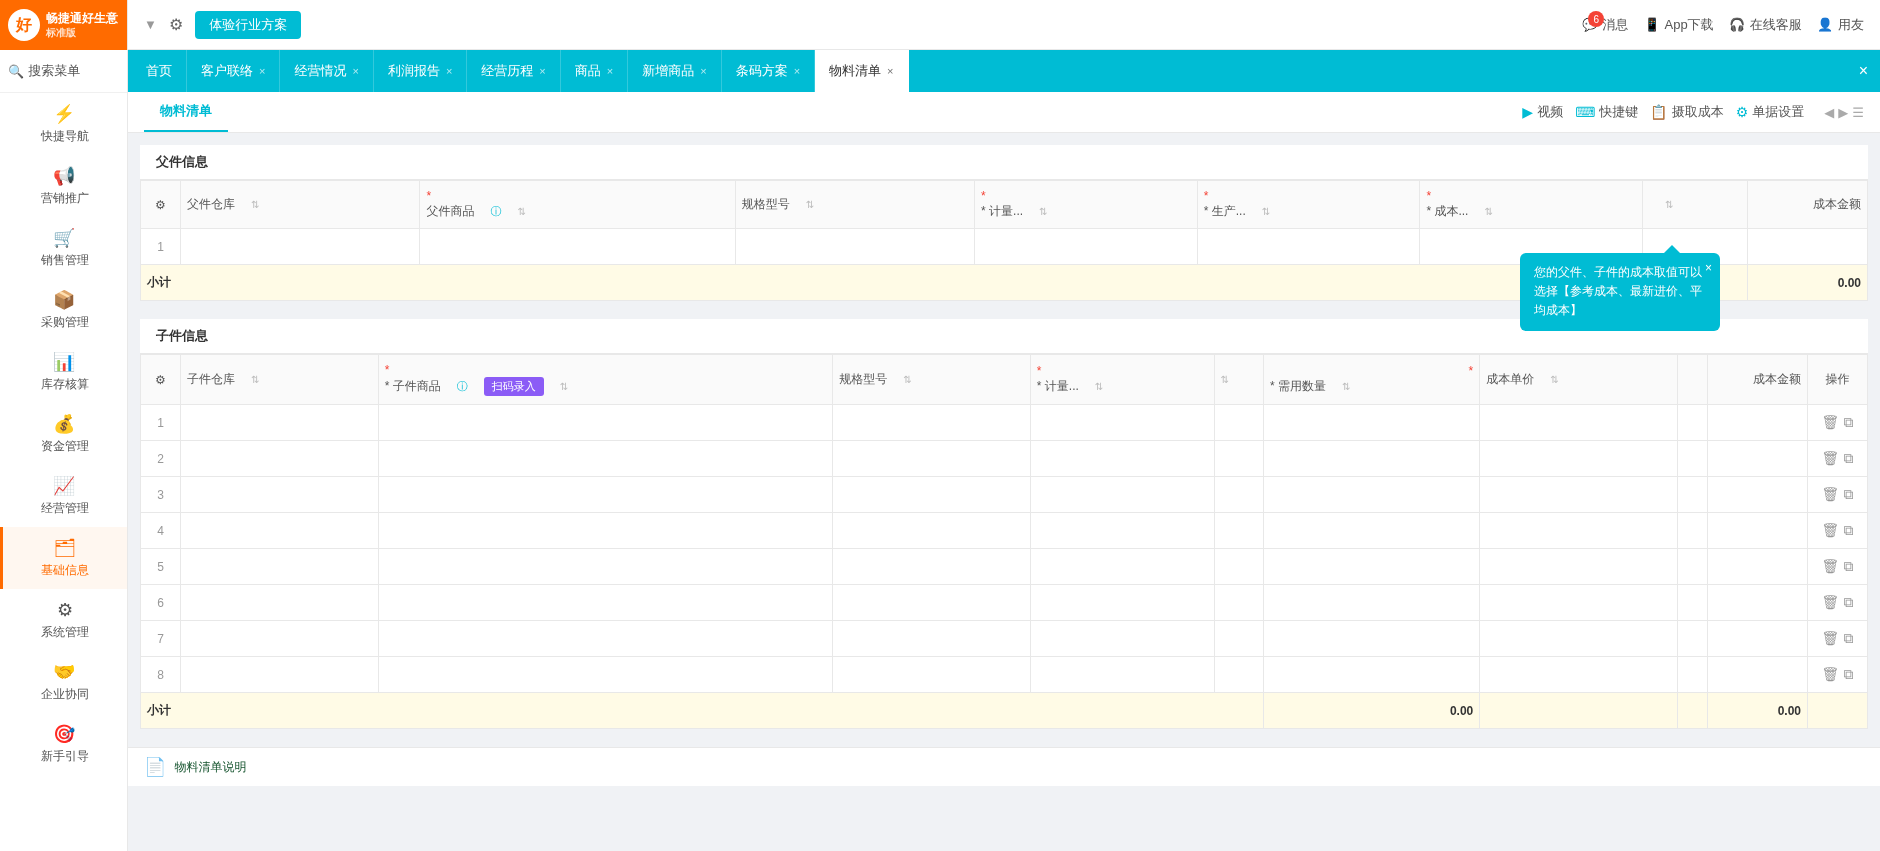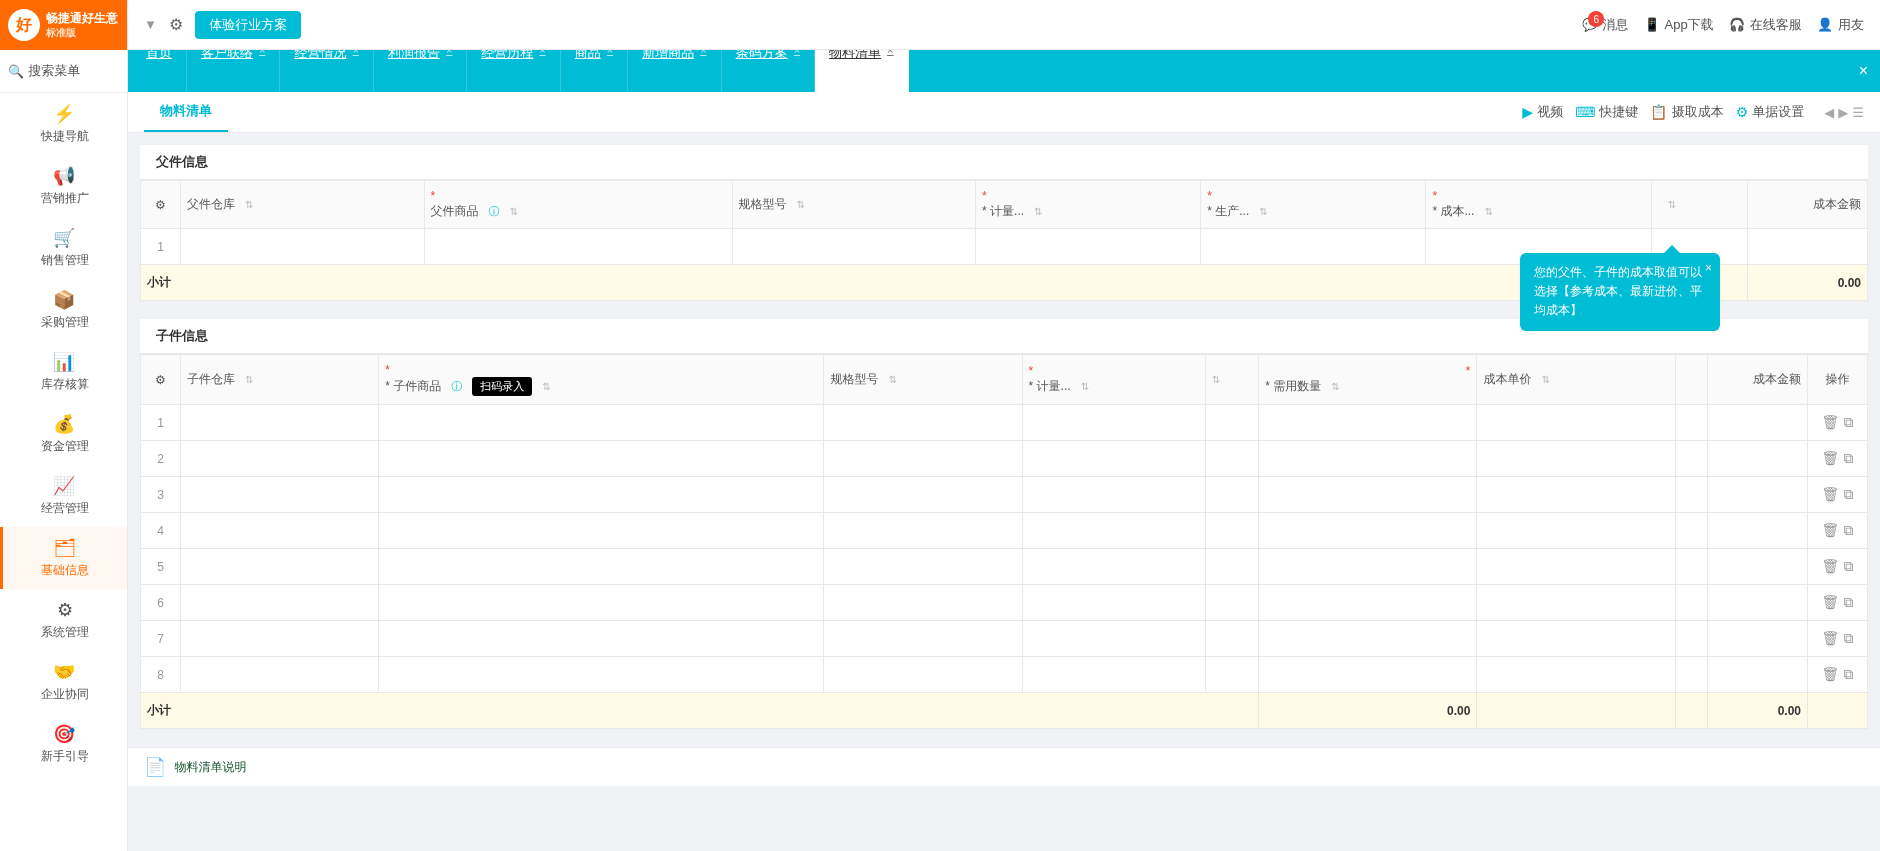--- a/index.html
+++ b/index.html
@@ -96,29 +96,28 @@
     .nav-tabs {
       background: #00bcd4;
       display: flex;
       align-items: center;
       height: 42px;
       padding: 0 4px;
       overflow-x: auto;
     }
     .nav-tabs::-webkit-scrollbar { display: none; }
     .nav-tab {
-      display: flex; gap: 4px;
+      display: flex; align-items: center; gap: 4px;
       padding: 0 14px;
       height: 54px;
       color: #fff;
       font-size: 13px;
       cursor: pointer;
       white-space: nowrap;
       border-right: 1px solid rgba(255,255,255,0.2);
-      text-decoration: underline;
     }
     .nav-tab.active { background: #fff; color: #333; }
     .nav-tab .close { font-size: 11px; margin-left: 2px; opacity: 0.7; }
     .nav-tab-close-all {
       margin-left: auto;
       color: #fff;
       font-size: 16px;
       cursor: pointer;
       padding: 0 8px;
     }
@@ -210,21 +209,21 @@
       text-align: center;
       color: #999;
       width: 40px;
     }
     .data-table .gear-col { width: 32px; text-align: center; }
     .data-table .amount-col { text-align: right; }
     .subtotal-label { color: #999; padding-left: 8px; }
     .subtotal-value { text-align: right; padding-right: 8px; }
 
     .scan-btn {
-      background: #000000;
+      background: #8b5cf6;
       color: #fff;
       border: none;
       border-radius: 3px;
       padding: 2px 8px;
       font-size: 11px;
       cursor: pointer;
       text-align: center;
     }
 
     .action-icons { display: flex; gap: 4px; justify-content: center; }
@@ -263,21 +262,21 @@
     
     .bottom-bar {
       background: #fff;
       border-top: 1px solid #e8e8e8;
       padding: 8px 16px;
       display: flex;
       align-items: center;
       gap: 8px;
     }
 
-    .th-sort { display: flex; align-items: center; gap: 10px; }
+    .th-sort { display: flex; align-items: center; gap: 16px; }
     .sort-icon { color: #bbb; font-size: 10px; }
 
     .content-area {
       position: relative;
       flex: 1;
     }
   </style>
 </head>
 <body>
 

